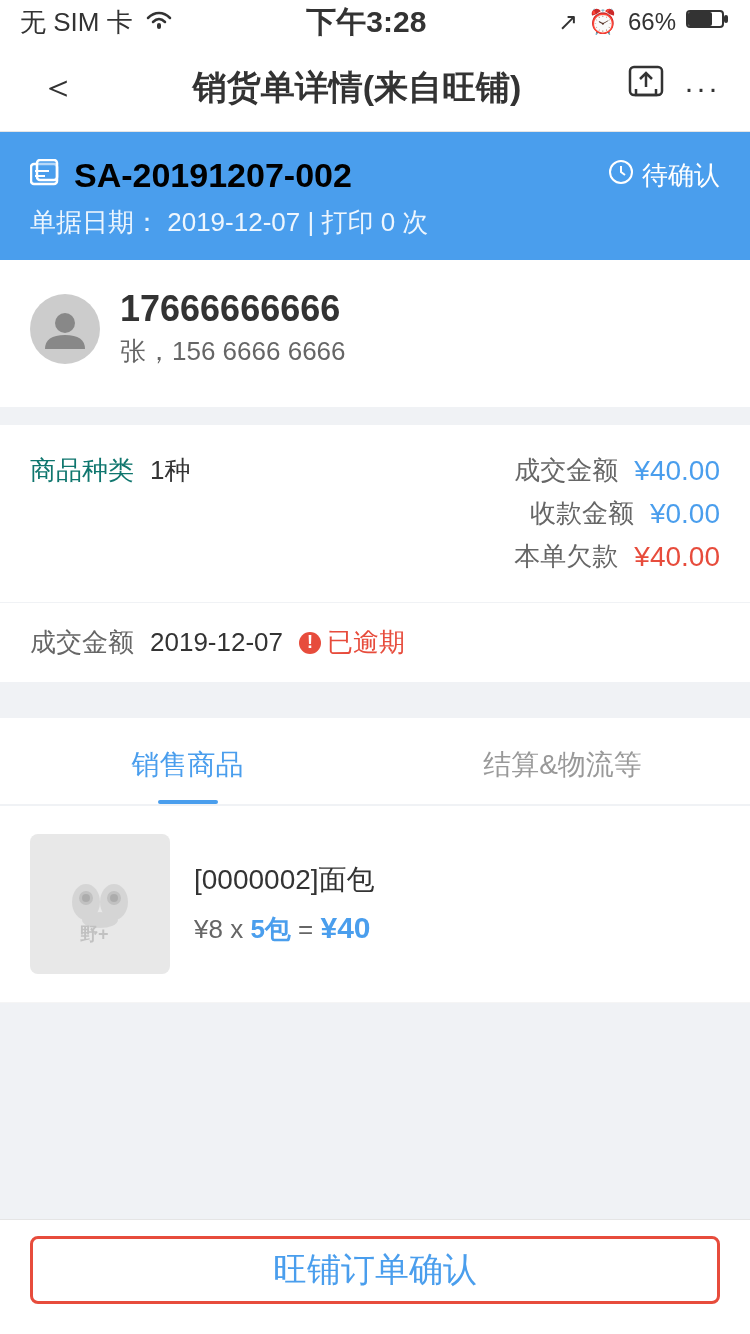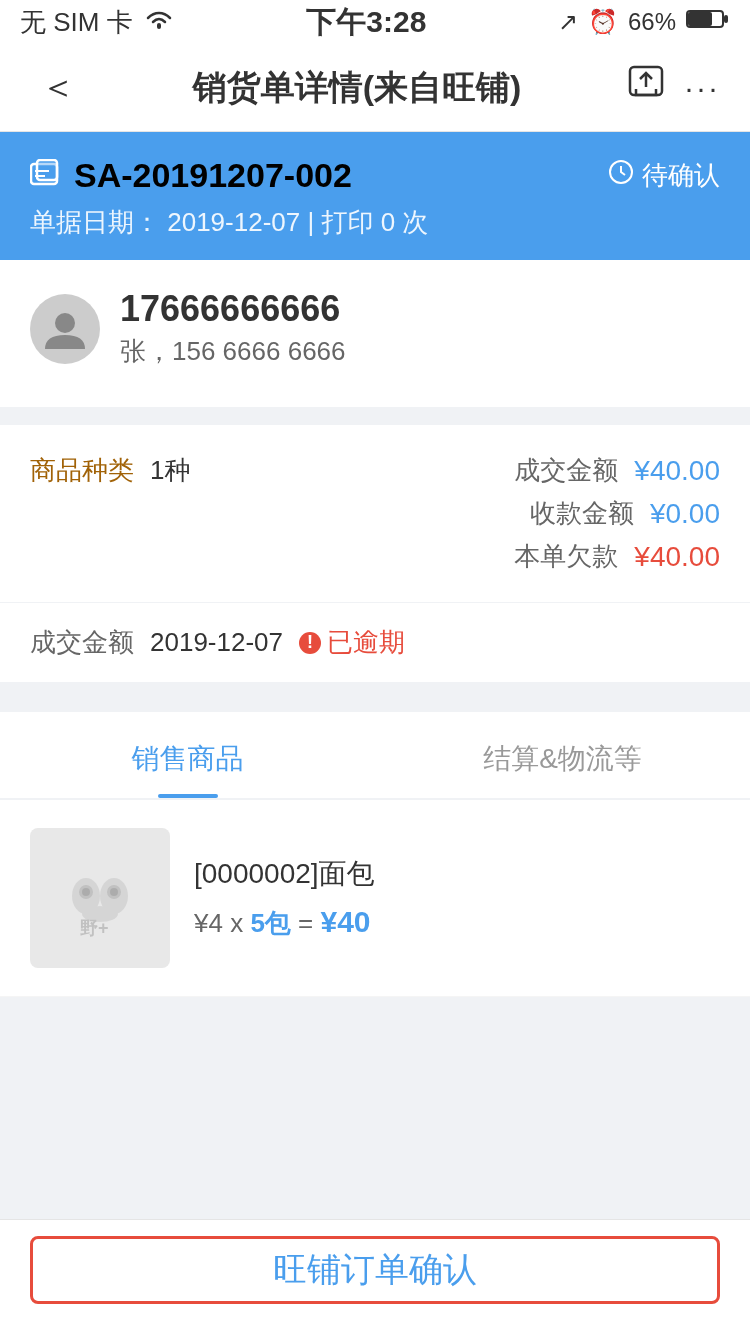--- a/index.html
+++ b/index.html
@@ -160,21 +160,21 @@
       align-items: flex-start;
       justify-content: space-between;
     }
     .summary-left {
       display: flex;
       align-items: center;
       gap: 16px;
       font-size: 26px;
       color: #666;
     }
-    .summary-label { color: #a16207; }
+    .summary-label { color: #0f766e; }
     .summary-type-value { color: #333; font-size: 26px; }
     .summary-amounts {
       display: flex;
       flex-direction: column;
       align-items: flex-end;
       gap: 8px;
     }
     .amount-row {
       display: flex;
       align-items: center;
@@ -215,21 +215,21 @@
       font-size: 18px;
       font-weight: 700;
     }
     .overdue-text { color: #e74c3c; font-size: 26px; }
 
     
     .tabs-bar {
       background: #fff;
       display: flex;
       border-bottom: 2px solid #f0f2f5;
-      margin-top: 12px;
+      margin-top: 18px;
     }
     .tab-item {
       flex: 1;
       text-align: center;
       padding: 28px 0 20px;
       font-size: 28px;
       color: #999;
       cursor: pointer;
       position: relative;
     }
@@ -466,21 +466,21 @@
         <circle cx="54" cy="34" r="7" fill="#888"></circle>
         <circle cx="26" cy="34" r="4" fill="#555"></circle>
         <circle cx="54" cy="34" r="4" fill="#555"></circle>
         <ellipse cx="40" cy="56" rx="18" ry="8" fill="#bbb"></ellipse>
         <text x="20" y="76" font-size="18" fill="#888" font-weight="700">野+</text>
       </svg>
     </div>
     <div class="product-info">
       <div class="product-name">[0000002]面包</div>
       <div class="product-price-row">
-        <span>¥4 x </span><span class="price-qty">5包</span><span> = </span><span class="price-total">¥40</span>
+        <span>¥8 x </span><span class="price-qty">5包</span><span> = </span><span class="price-total">¥40</span>
       </div>
     </div>
   </div>
 </div>
 
 <div class="content-area"></div>
 
 <div class="bottom-bar">
   <button class="confirm-btn">旺铺订单确认</button>
 </div>

